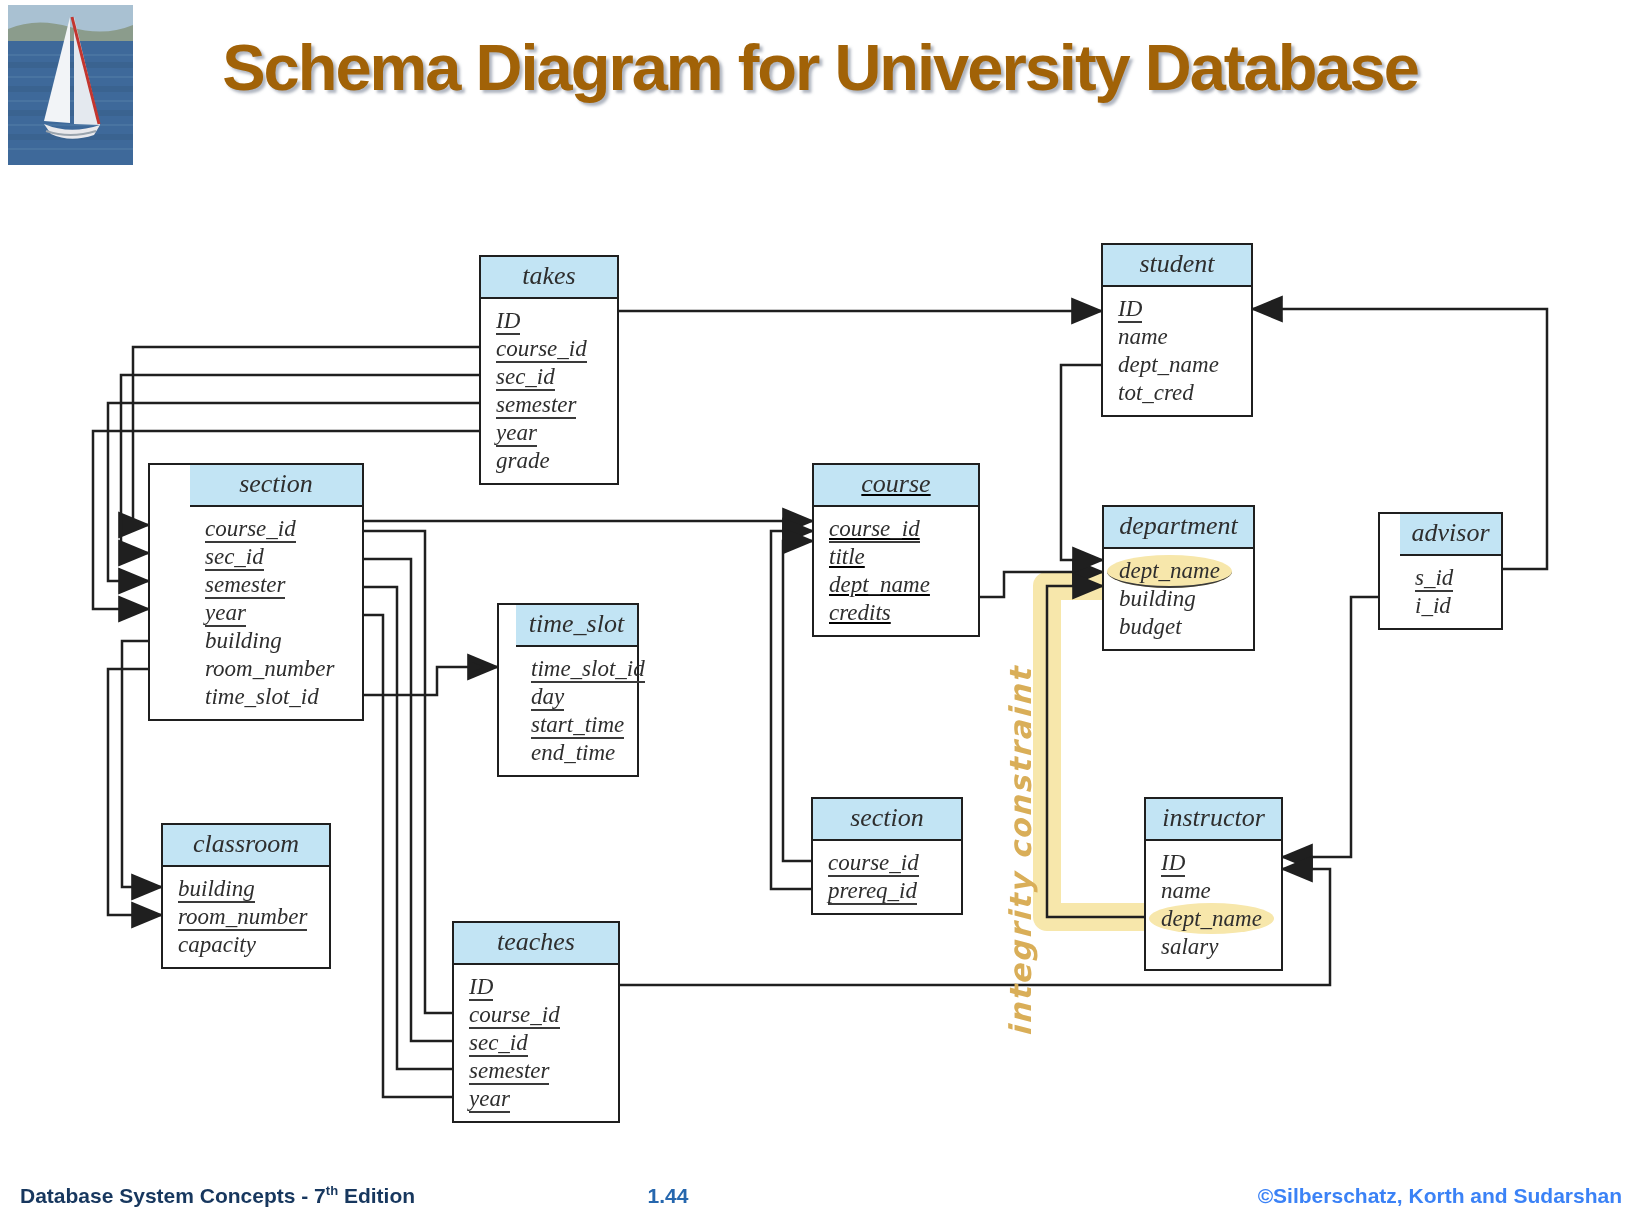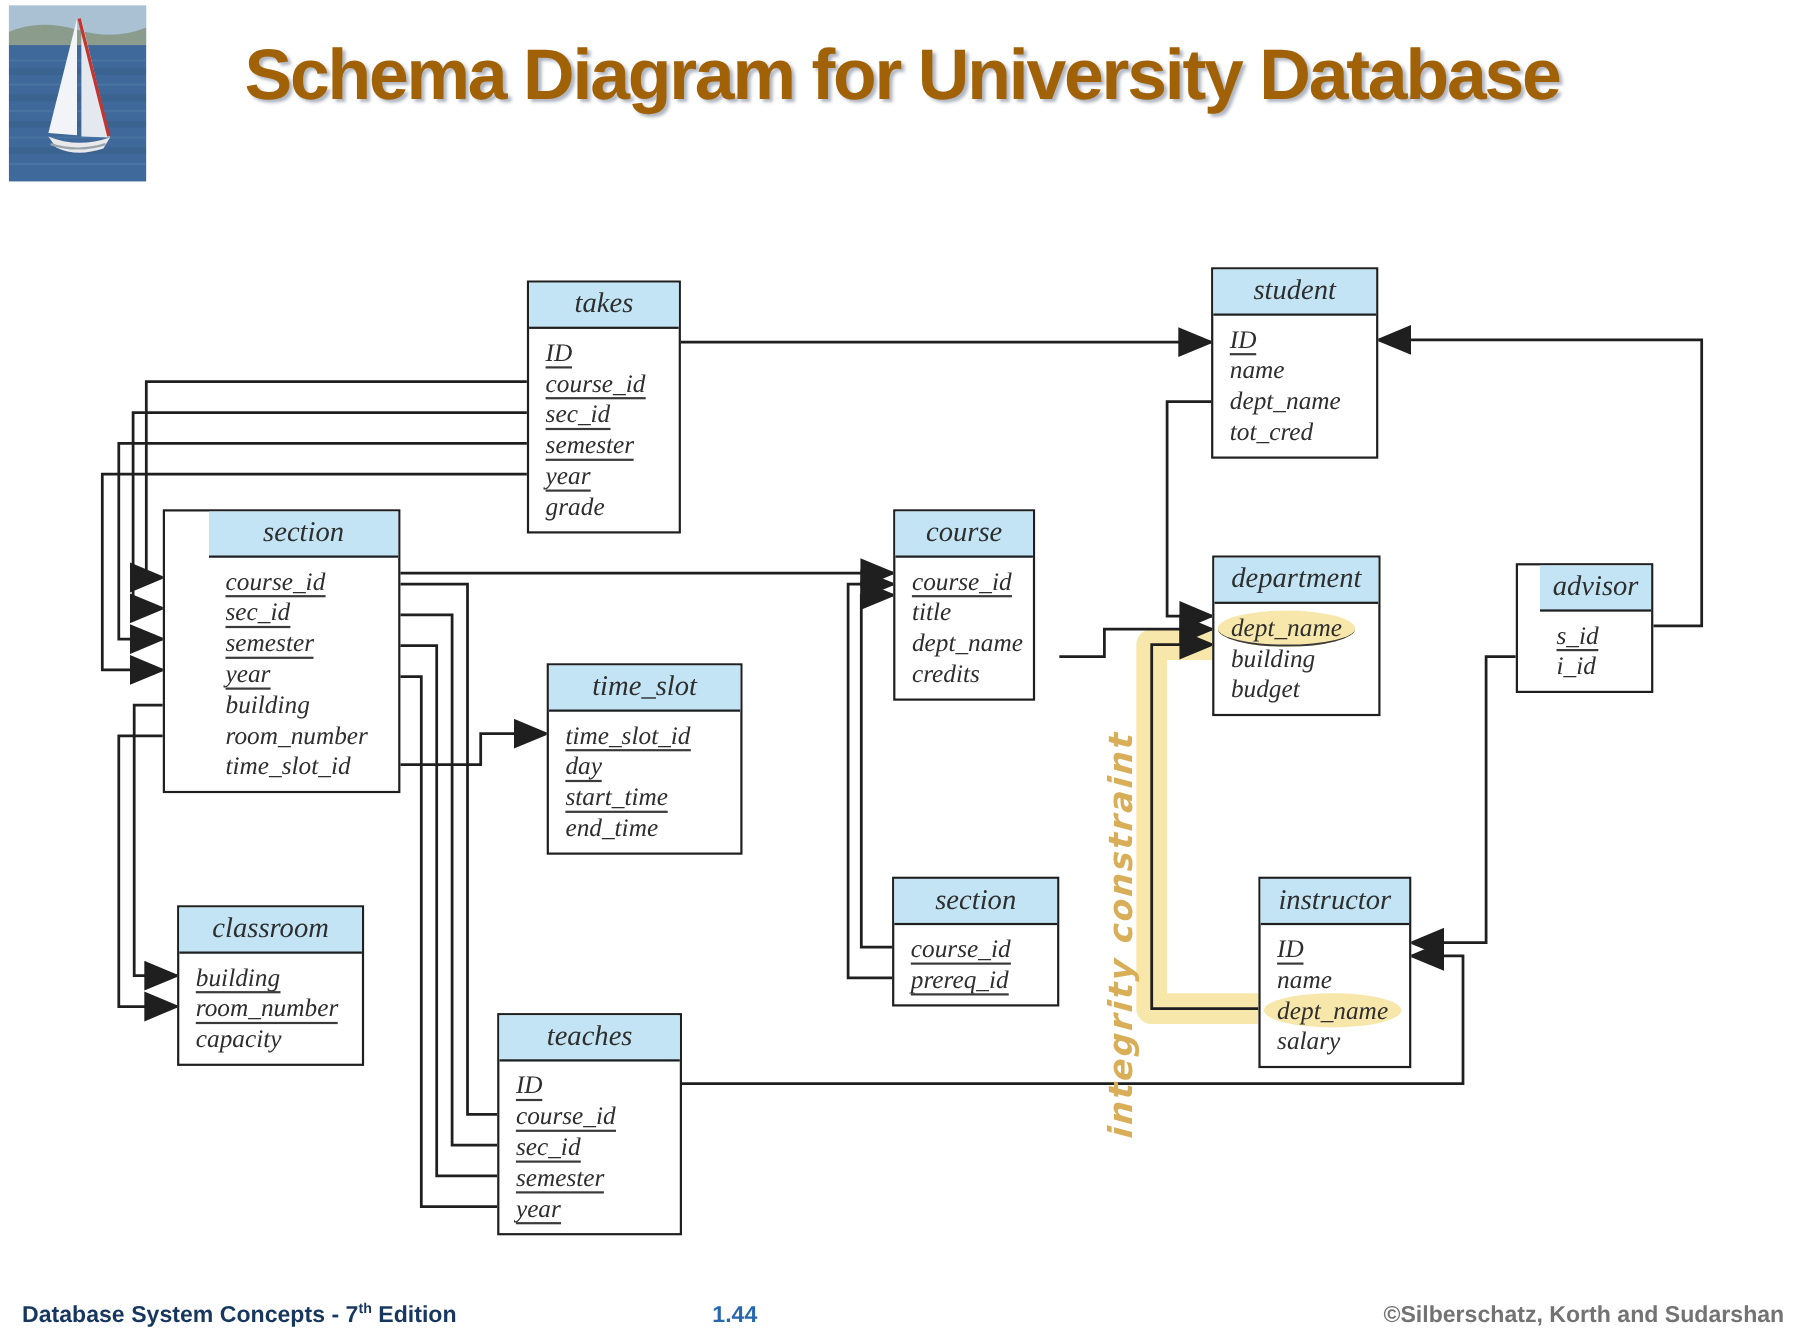--- a/index.html
+++ b/index.html
@@ -42,21 +42,21 @@
     letter-spacing:2px;color:#D9AE58;white-space:nowrap;
   }
   
   .footer-text{
     position:absolute;bottom:10px;font-family:"Liberation Sans",sans-serif;
     font-weight:bold;font-size:21px;white-space:nowrap;z-index:4;
   }
   #footer-left{left:20px;color:#17375E;}
   #footer-left sup{font-size:13px;}
   #footer-center{left:0;width:1336px;text-align:center;color:#2667AE;}
-  #footer-right{right:18px;color:#737373;}
+  #footer-right{right:18px;color:#3b82f6;}
 </style>
 </head>
 <body>
 
 <div id="slide">
 
   <svg id="logo" viewBox="0 0 125 160" aria-hidden="true">
     <rect width="125" height="160" fill="#49729E"></rect>
     <rect width="125" height="34" fill="#A9C1D2"></rect>
     <path d="M0,24 Q28,12 62,22 T125,20 L125,40 L0,40 Z" fill="#8B9C8C"></path>
@@ -133,21 +133,21 @@
         <div class="table-rows">
           <div class="field-row"><span class="pk">course_id</span></div>
           <div class="field-row"><span class="pk">sec_id</span></div>
           <div class="field-row"><span class="pk">semester</span></div>
           <div class="field-row"><span class="pk">year</span></div>
           <div class="field-row"><span>building</span></div>
           <div class="field-row"><span>room_number</span></div>
           <div class="field-row"><span>time_slot_id</span></div>
         </div>
       </div>
-      <div class="schema-table" style="left: 812px; top: 463px; width: 129px;">
+      <div class="schema-table" style="left: 812px; top: 463px; width: 168px; text-decoration: underline;">
         <div class="table-header">course</div>
         <div class="table-rows">
           <div class="field-row"><span class="pk">course_id</span></div>
           <div class="field-row"><span>title</span></div>
           <div class="field-row"><span>dept_name</span></div>
           <div class="field-row"><span>credits</span></div>
         </div>
       </div>
       <div class="schema-table" style="left: 1102px; top: 505px; width: 153px;">
         <div class="table-header">department</div>
@@ -157,21 +157,21 @@
           <div class="field-row"><span>budget</span></div>
         </div>
       </div>
       <div class="schema-table" style="left: 1378px; top: 512px; width: 125px; padding-left: 20px;">
         <div class="table-header">advisor</div>
         <div class="table-rows">
           <div class="field-row"><span class="pk">s_id</span></div>
           <div class="field-row"><span>i_id</span></div>
         </div>
       </div>
-      <div class="schema-table" style="left: 497px; top: 603px; width: 178px;">
+      <div class="schema-table" style="left: 497px; top: 603px; width: 142px; padding-left: 17px;">
         <div class="table-header">time_slot</div>
         <div class="table-rows">
           <div class="field-row"><span class="pk">time_slot_id</span></div>
           <div class="field-row"><span class="pk">day</span></div>
           <div class="field-row"><span class="pk">start_time</span></div>
           <div class="field-row"><span>end_time</span></div>
         </div>
       </div>
       <div class="schema-table" style="left: 811px; top: 797px; width: 152px;">
         <div class="table-header">section</div>

